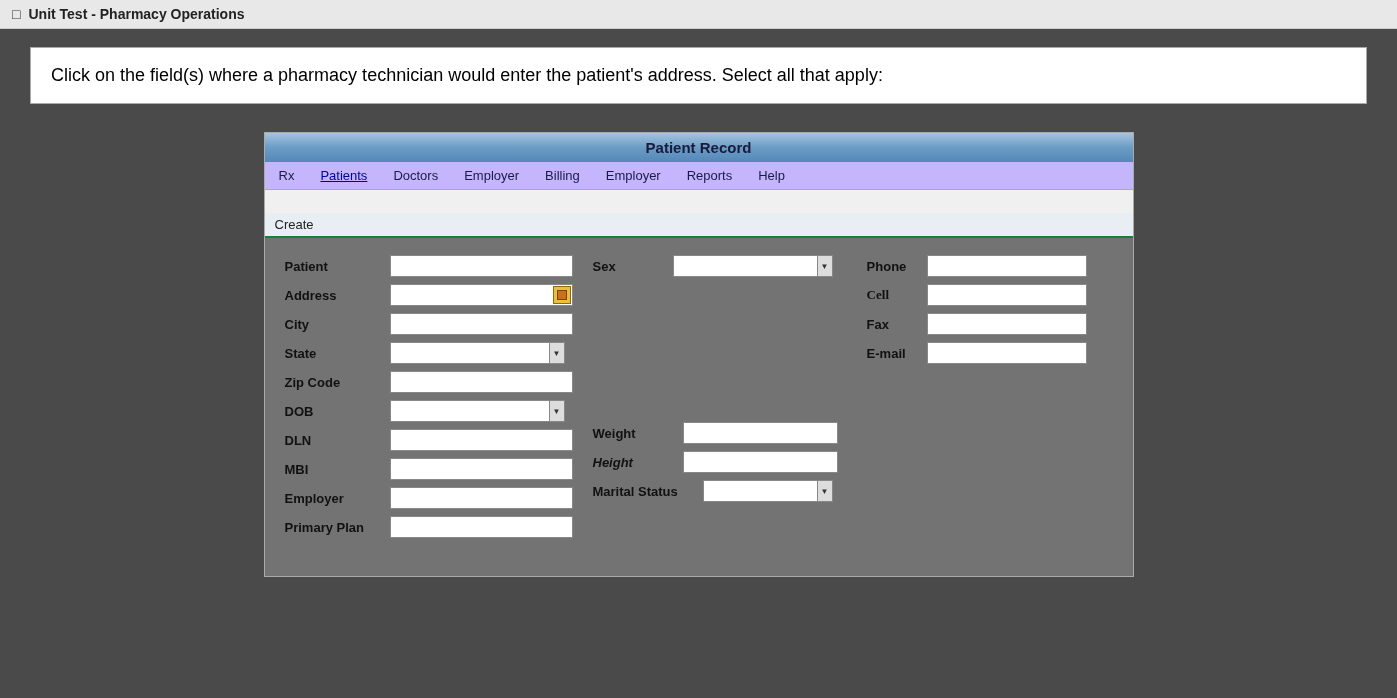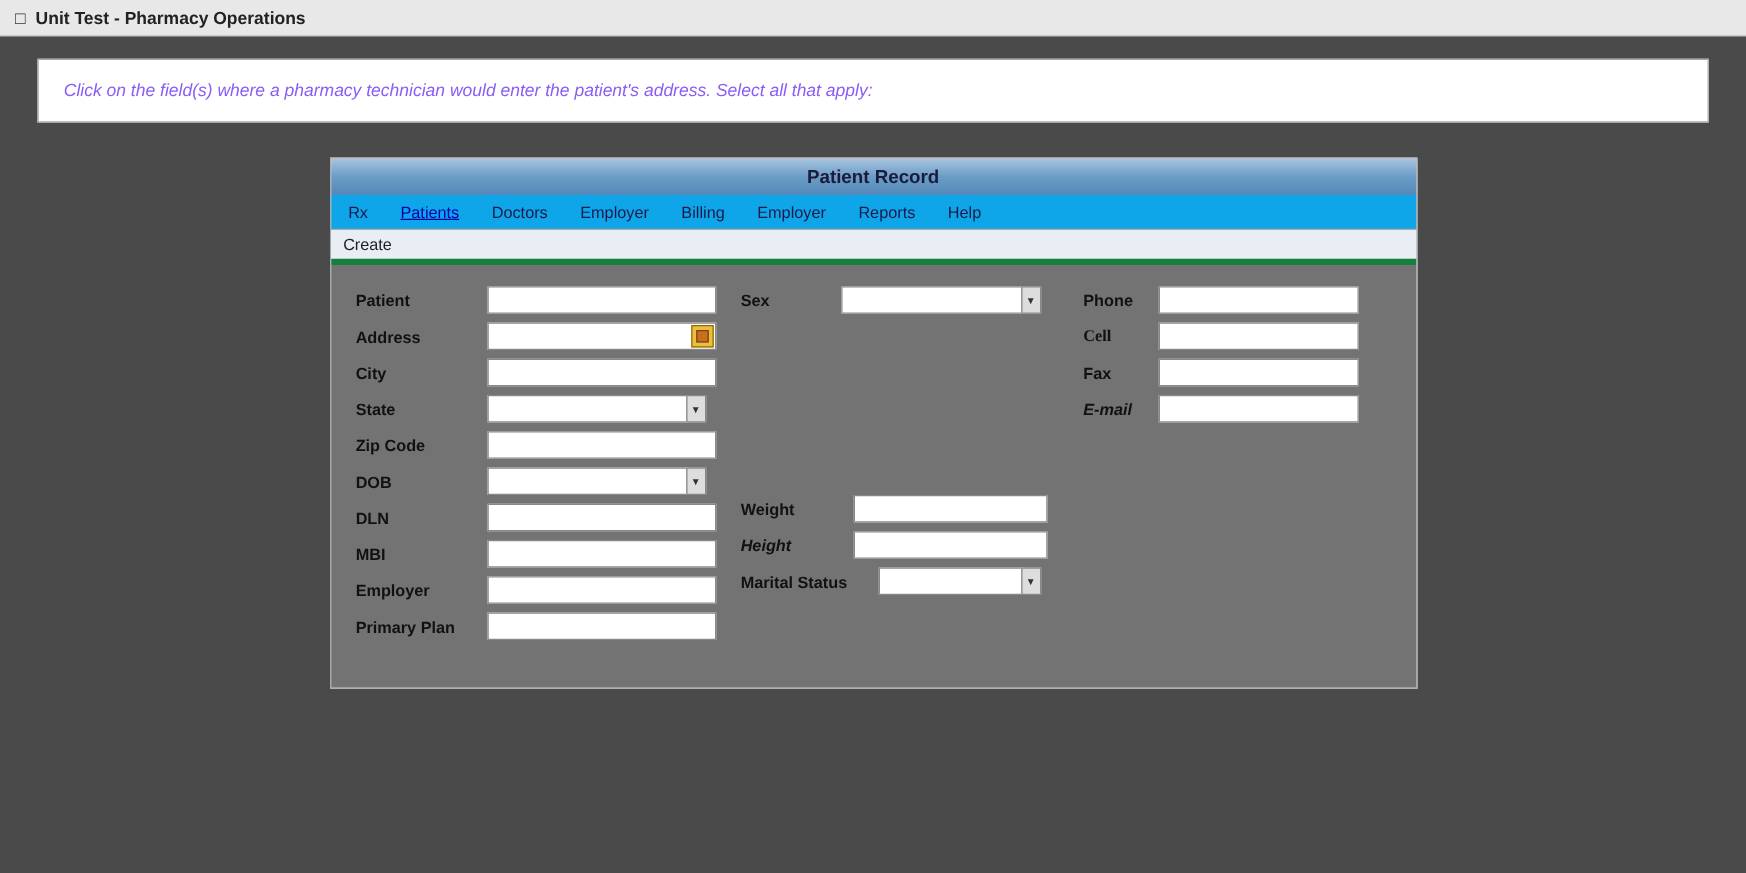--- a/index.html
+++ b/index.html
@@ -30,24 +30,23 @@
       font-size: 14px;
       font-weight: bold;
       color: #222;
     }
 
     .instructions-box {
       background: white;
       border: 1px solid #aaa;
       margin: 18px 30px;
       padding: 14px 20px;
-      font-size: 14px;
-      color: #8b5cf6;
+      font-size: 18px;
+      color: #000000;
       line-height: 1.5;
-      font-style: italic;
     }
 
     .main-content {
       display: flex;
       justify-content: center;
       padding-top: 10px;
     }
 
     .patient-record-container {
       width: 870px;
@@ -58,21 +57,21 @@
     .record-header {
       background: linear-gradient(to bottom, #a8c4e0 0%, #6a9cc5 50%, #5588b8 100%);
       text-align: center;
       padding: 6px 0;
       font-size: 15px;
       font-weight: bold;
       color: #1a1a3a;
     }
 
     .menu-bar {
-      background: #0ea5e9;
+      background: #c4b5fd;
       display: flex;
       align-items: center;
       padding: 4px 10px;
       gap: 18px;
       border-bottom: 1px solid #aaa;
     }
 
     .menu-item {
       font-size: 13px;
       color: #1a1a4a;
@@ -81,23 +80,24 @@
     }
 
     .menu-item.active {
       text-decoration: underline;
       color: #0000aa;
     }
 
     .sub-bar {
       background: #e8eef4;
       padding: 4px 10px;
-      border-bottom: 5px solid #15803d;
+      border-bottom: 2px solid #15803d;
       font-size: 13px;
       color: #222;
+      margin-top: 23px;
     }
 
     .form-area {
       background: #737373;
       padding: 16px 20px 32px 20px;
     }
 
     .row-item {
       display: flex;
       align-items: center;
@@ -330,21 +330,21 @@
             <span class="lbl" style="width:60px;font-family:Liberation Serif, serif;">Cell</span>
             <input type="text" style="border: 1px solid rgb(136, 136, 136); background: white; height: 22px; width: 160px;">
           </div>
 
           <div class="row-item">
             <span class="lbl" style="width:60px;">Fax</span>
             <input type="text" style="border: 1px solid rgb(136, 136, 136); background: white; height: 22px; width: 160px;">
           </div>
 
           <div class="row-item">
-            <span class="lbl" style="width:60px;font-style:italic;">E-mail</span>
+            <span class="lbl" style="width:60px;">E-mail</span>
             <input type="text" style="border: 1px solid rgb(136, 136, 136); background: white; height: 22px; width: 160px;">
           </div>
 
         </div>
 
       </div>
     </div>
 
   </div>
 </div>

